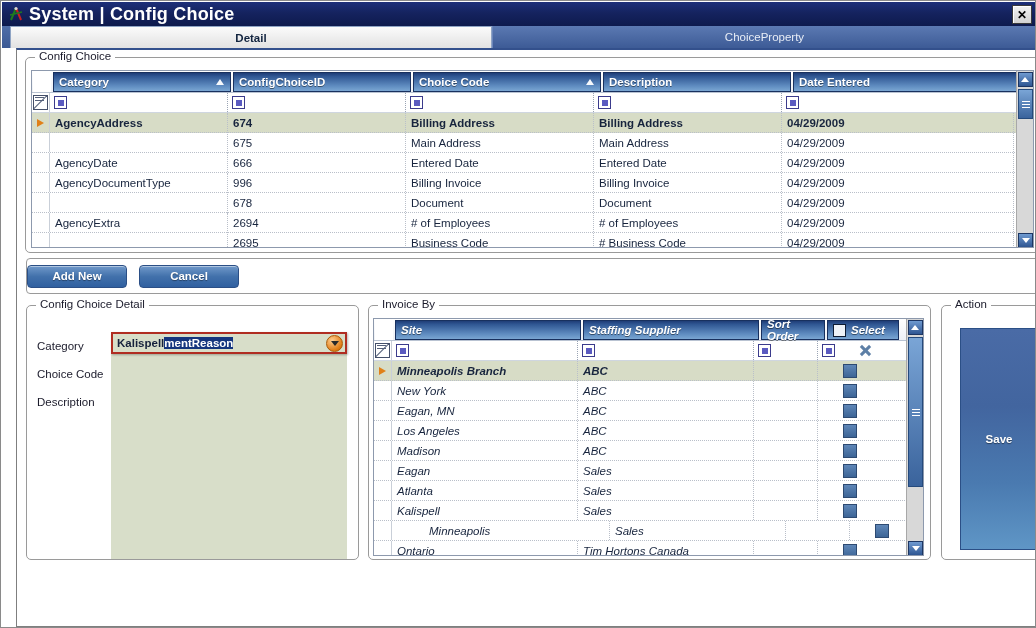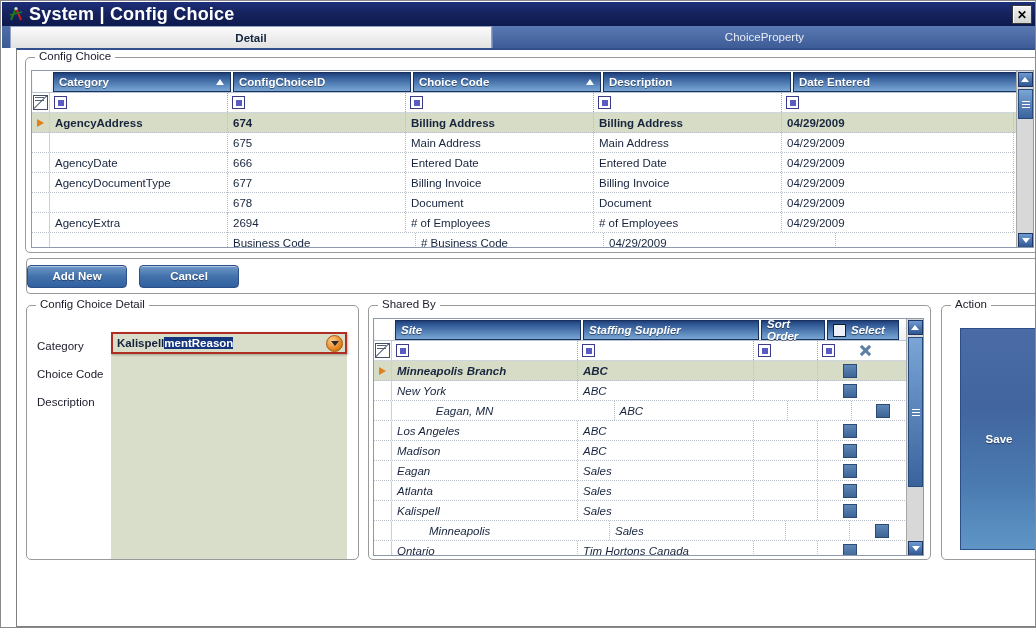--- a/index.html
+++ b/index.html
@@ -248,21 +248,21 @@
               <div class="cell idx" style="width: 18px;"></div>
               <div class="cell merged" style="width: 178px;">AgencyDate</div>
               <div class="cell" style="width: 178px;">666</div>
               <div class="cell" style="width: 188px;">Entered Date</div>
               <div class="cell" style="width: 188px;">Entered Date</div>
               <div class="cell" style="width: 232px;">04/29/2009</div>
             </div>
             <div class="grow">
               <div class="cell idx" style="width: 18px;"></div>
               <div class="cell merged" style="width: 178px; align-items: center; padding-bottom: 0px; border-bottom: 1px solid transparent; height: 20px; position: relative; overflow: visible; line-height: 40px;">AgencyDocumentType</div>
-              <div class="cell" style="width: 178px;">677</div>
+              <div class="cell" style="width: 178px;">996</div>
               <div class="cell" style="width: 188px;">Billing Invoice</div>
               <div class="cell" style="width: 188px;">Billing Invoice</div>
               <div class="cell" style="width: 232px;">04/29/2009</div>
             </div>
             <div class="grow">
               <div class="cell idx" style="width: 18px;"></div>
               <div class="cell merged" style="width: 178px; border-top: none; margin-top: -1px; height: 21px; background: transparent;"></div>
               <div class="cell" style="width: 178px;">678</div>
               <div class="cell" style="width: 188px;">Document</div>
               <div class="cell" style="width: 188px;">Document</div>
@@ -272,20 +272,21 @@
               <div class="cell idx" style="width: 18px;"></div>
               <div class="cell merged" style="width: 178px; align-items: center; padding-bottom: 0px; border-bottom: 1px solid transparent; height: 20px; position: relative; overflow: visible; line-height: 40px; text-align: right;">AgencyExtra</div>
               <div class="cell" style="width: 178px;">2694</div>
               <div class="cell" style="width: 188px;"># of Employees</div>
               <div class="cell" style="width: 188px;"># of Employees</div>
               <div class="cell" style="width: 232px;">04/29/2009</div>
             </div>
             <div class="grow">
               <div class="cell idx" style="width: 18px;"></div>
               <div class="cell merged" style="width: 178px; border-top: none; margin-top: -1px; height: 21px; background: transparent;"></div>
+              <div class="cell" style="width: 178px;">2695</div>
               <div class="cell" style="width: 188px;">Business Code</div>
               <div class="cell" style="width: 188px;"># Business Code</div>
               <div class="cell" style="width: 232px;">04/29/2009</div>
             </div>
           </div>
 
         <div class="vsb" style="height:178px;">
           <div class="sb-btn">
               <span class="sb-arrow-up"></span>
             </div>
@@ -323,21 +324,21 @@
 
       <div class="combo">
         <span class="combo-text"><span>Kalispell</span><span class="selhl">mentReason</span></span>
         <span class="combo-arrow">
             <i></i>
           </span>
       </div>
     </div>
 
     <div class="grp" style="left:351px;top:255px;width:563px;height:255px;">
-      <div class="grp-title">Shared By</div>
+      <div class="grp-title">Invoice By</div>
 
       <div class="gridwrap" style="left:4px;top:12px;width:551px;height:238px;font-style:italic;">
 
         <div class="ghead">
           <div class="hcell blank" style="width:18px"></div>
           <div class="hcell" style="width:186px">
             <span>Site</span>
           </div>
           <div class="hcell" style="width:176px">
             <span>Staffing Supplier</span>
@@ -394,21 +395,21 @@
               <div class="cell idx" style="width: 18px;"></div>
               <div class="cell" style="width: 186px;">New York</div>
               <div class="cell" style="width: 176px;">ABC</div>
               <div class="cell" style="width: 64px;"></div>
               <div class="cell" style="width: 72px; border-right: none; justify-content: center; padding-right: 14px;">
                 <span class="chk"></span>
               </div>
             </div>
             <div class="grow">
               <div class="cell idx" style="width: 18px;"></div>
-              <div class="cell" style="width: 186px; margin-left: 39px;">Eagan, MN</div>
+              <div class="cell" style="width: 186px;">Eagan, MN</div>
               <div class="cell" style="width: 176px;">ABC</div>
               <div class="cell" style="width: 64px;"></div>
               <div class="cell" style="width: 72px; border-right: none; justify-content: center; padding-right: 14px;">
                 <span class="chk"></span>
               </div>
             </div>
             <div class="grow">
               <div class="cell idx" style="width: 18px;"></div>
               <div class="cell" style="width: 186px;">Los Angeles</div>
               <div class="cell" style="width: 176px;">ABC</div>

